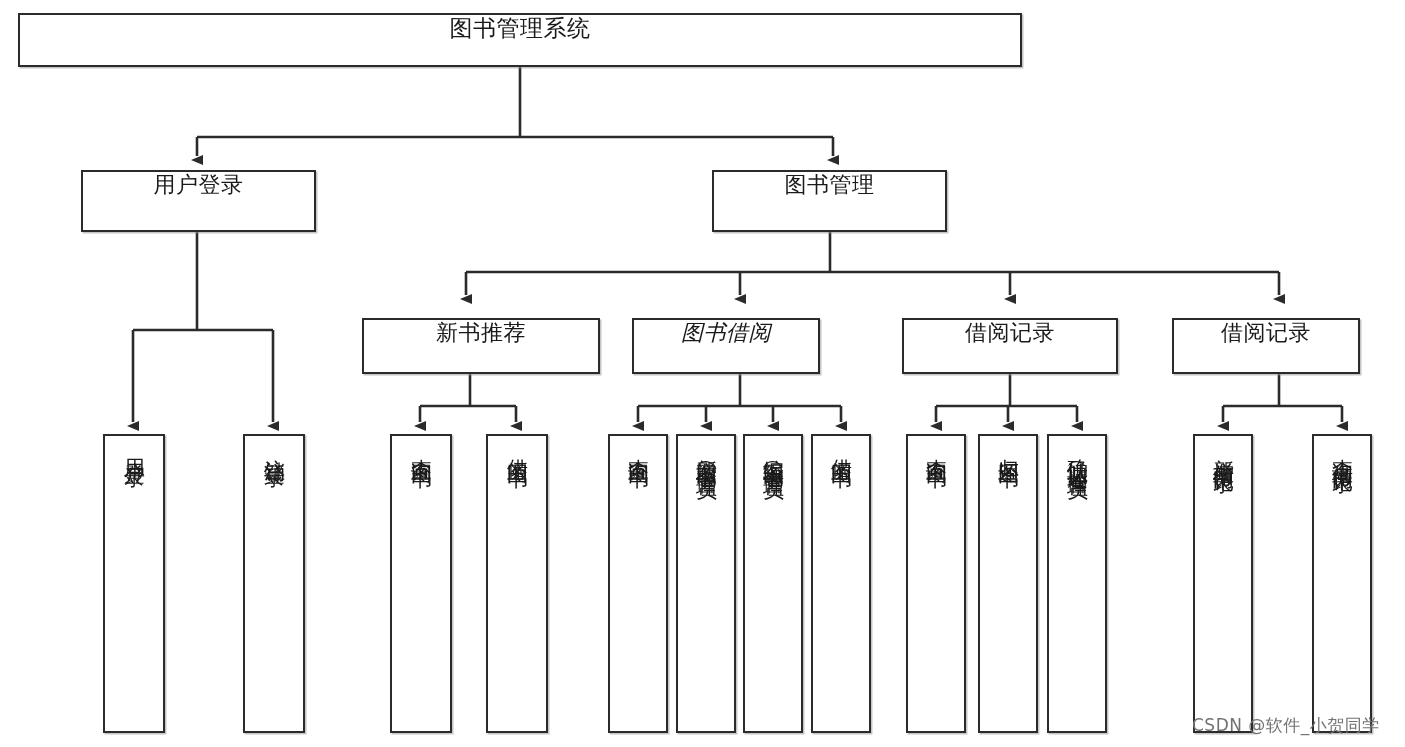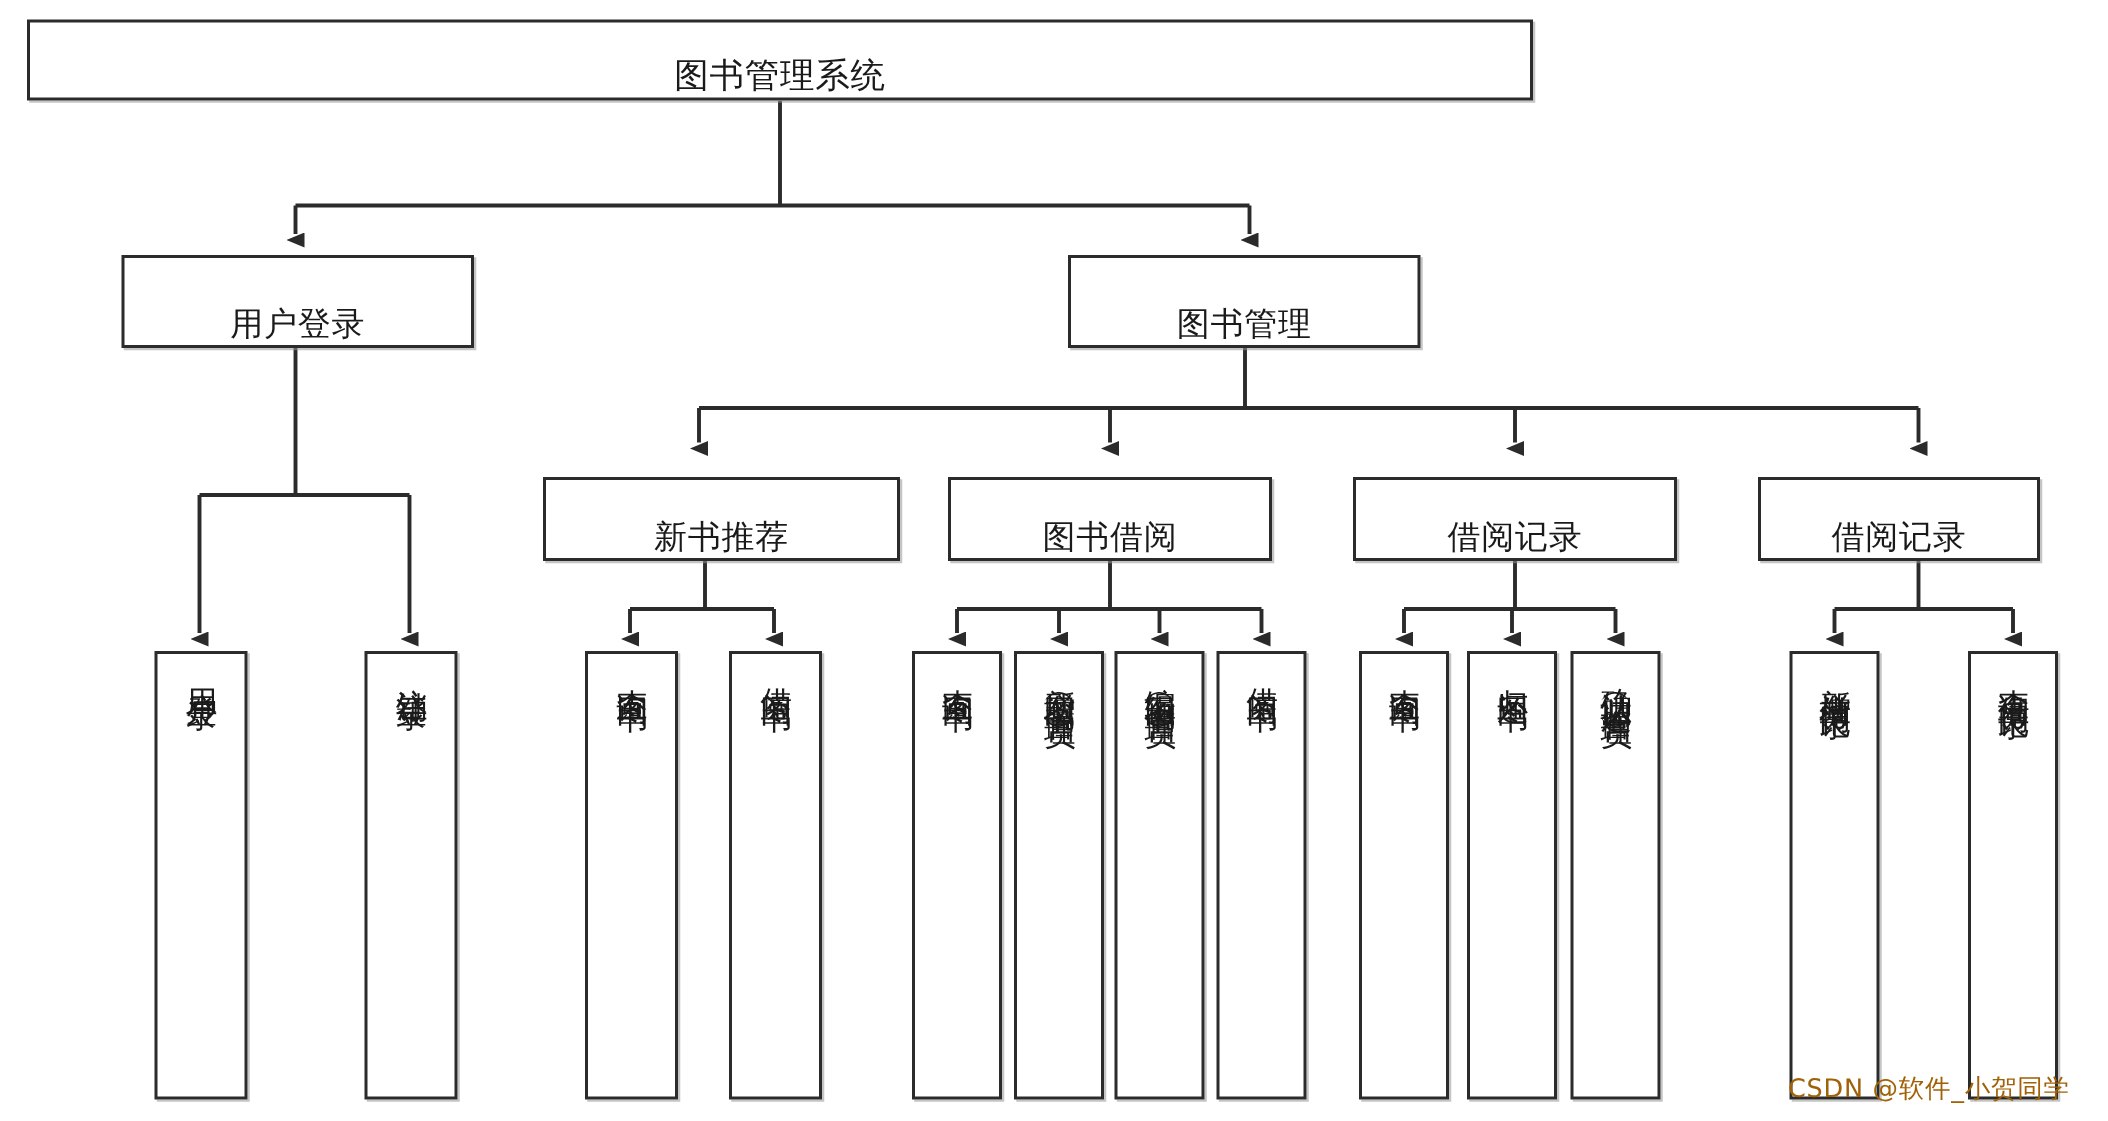--- a/index.html
+++ b/index.html
@@ -25,21 +25,21 @@
     width: 1405px;
     height: 747px;
     pointer-events: none;
   }
   .node {
     position: absolute;
     box-sizing: border-box;
     border: 2px solid #2b2b2b;
     background: #ffffff;
     display: flex;
-    align-items: flex-end;
+    align-items: flex-start;
     justify-content: center;
     box-shadow: 1.5px 1.5px 0 rgba(150,150,150,0.55);
   }
   .node .label {
     color: #1a1a1a;
     line-height: 1.18;
     text-align: center;
     white-space: pre;
   }
   
@@ -60,21 +60,21 @@
     writing-mode: vertical-rl;
     text-orientation: upright;
     font-size: 21px;
     line-height: 1.0;
     letter-spacing: 3px;
     white-space: nowrap;
   }
   .watermark {
     position: absolute;
     font-size: 17px;
-    color: #a16207;
+    color: #737373;
     white-space: nowrap;
     letter-spacing: 0.5px;
   }
 </style>
 </head>
 <body>
 
 <div id="canvas">
 
   <svg id="edges" viewBox="0 0 1405 747" xmlns="http://www.w3.org/2000/svg">
@@ -135,21 +135,21 @@
   <div class="node horiz" style="left:81px; top:170px; width:235px; height:62px;">
     <span class="label">用户登录</span>
   </div>
   <div class="node horiz" style="left:712px; top:170px; width:235px; height:62px;">
     <span class="label">图书管理</span>
   </div>
 
   <div class="node horiz" style="left:362px; top:318px; width:238px; height:56px;">
     <span class="label">新书推荐</span>
   </div>
-  <div class="node horiz" style="left:632px; top:318px; width:216px; height:56px;">
+  <div class="node horiz" style="left:632px; top:318px; width:188px; height:56px;font-style:italic;">
     <span class="label">图书借阅</span>
   </div>
   <div class="node horiz" style="left:902px; top:318px; width:216px; height:56px;">
     <span class="label">借阅记录</span>
   </div>
   <div class="node horiz" style="left:1172px; top:318px; width:188px; height:56px;">
     <span class="label">借阅记录</span>
   </div>
 
   <div class="node vert" style="left:103px; top:434px; width:62px; height:299px;">

